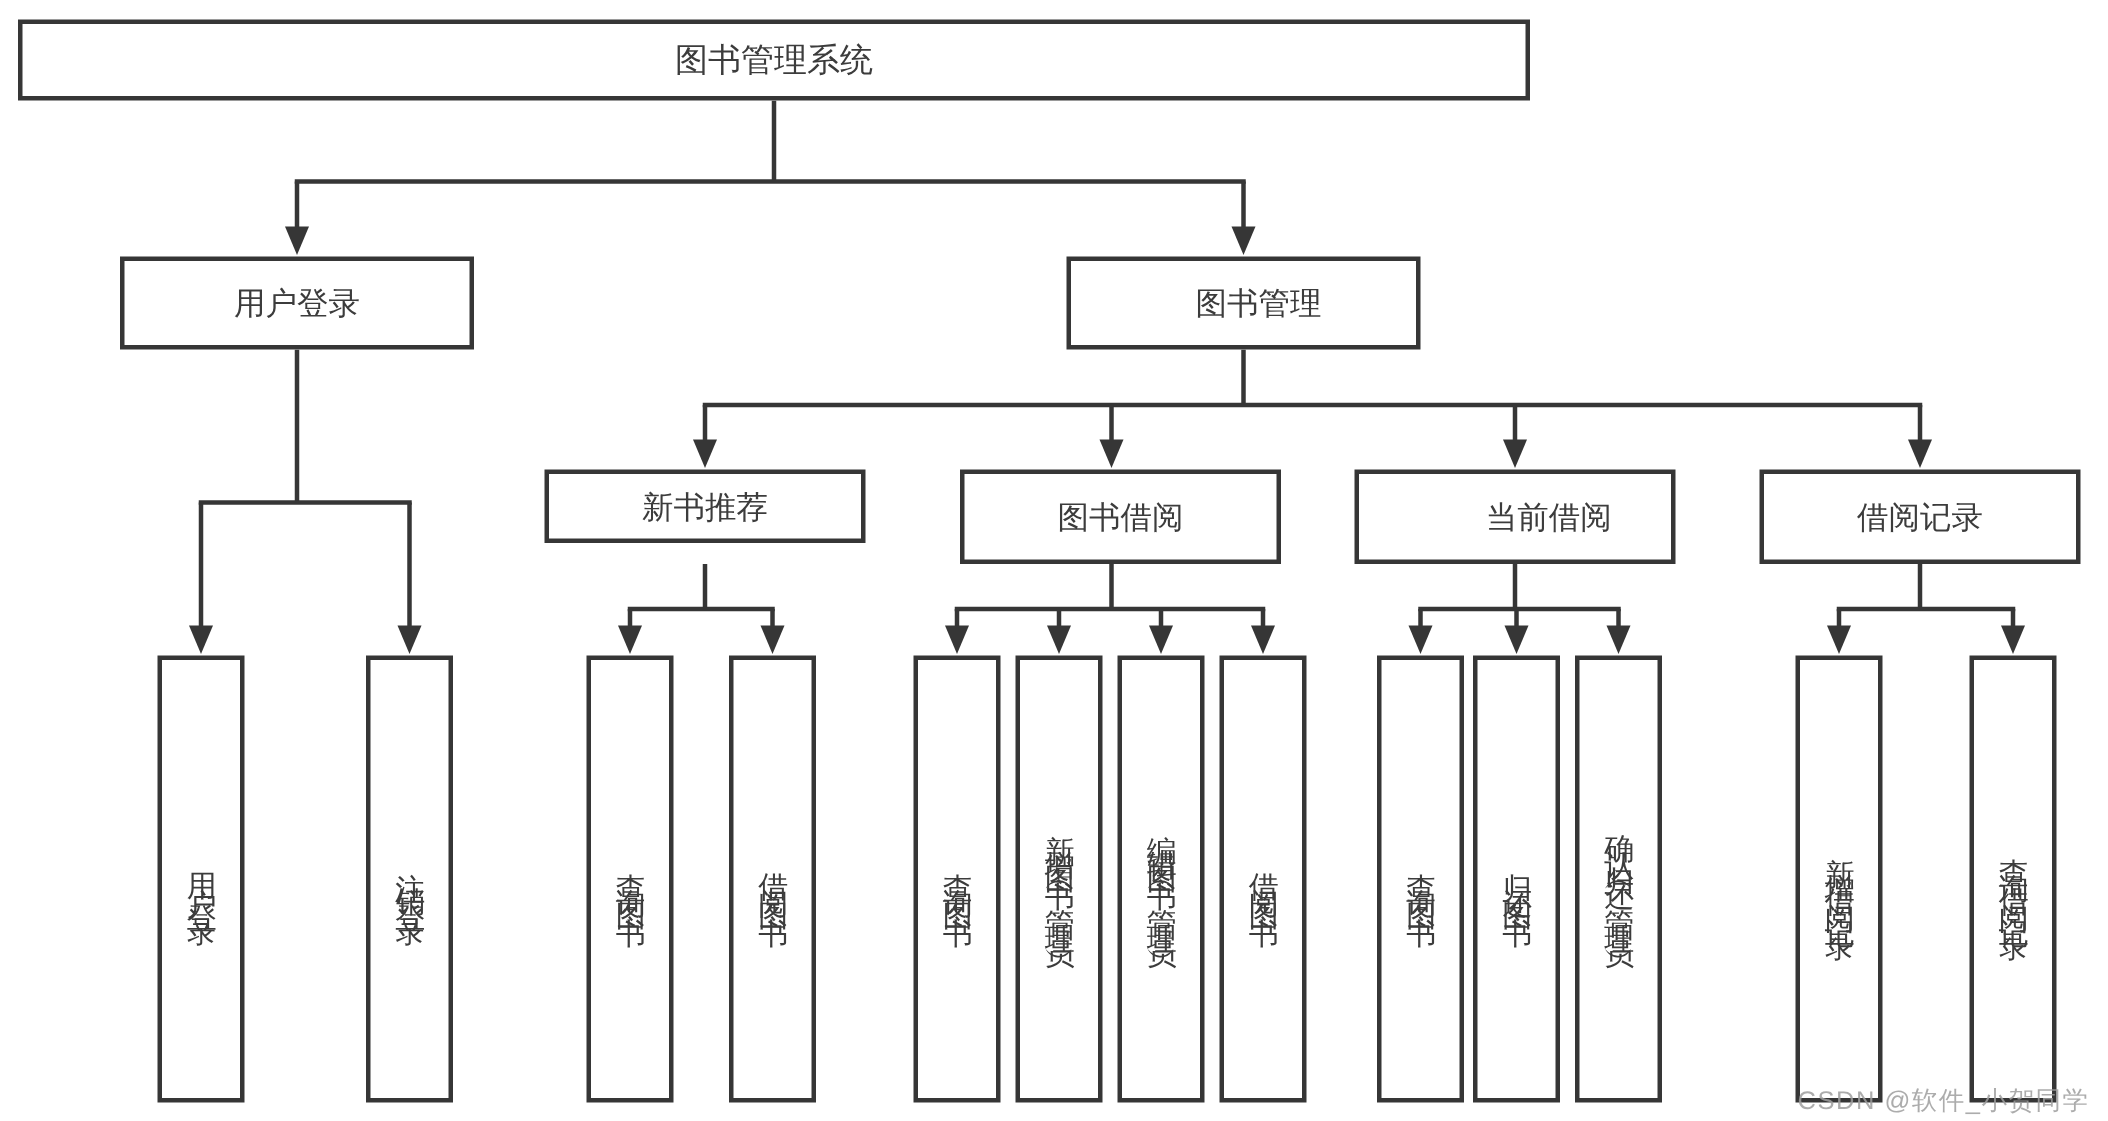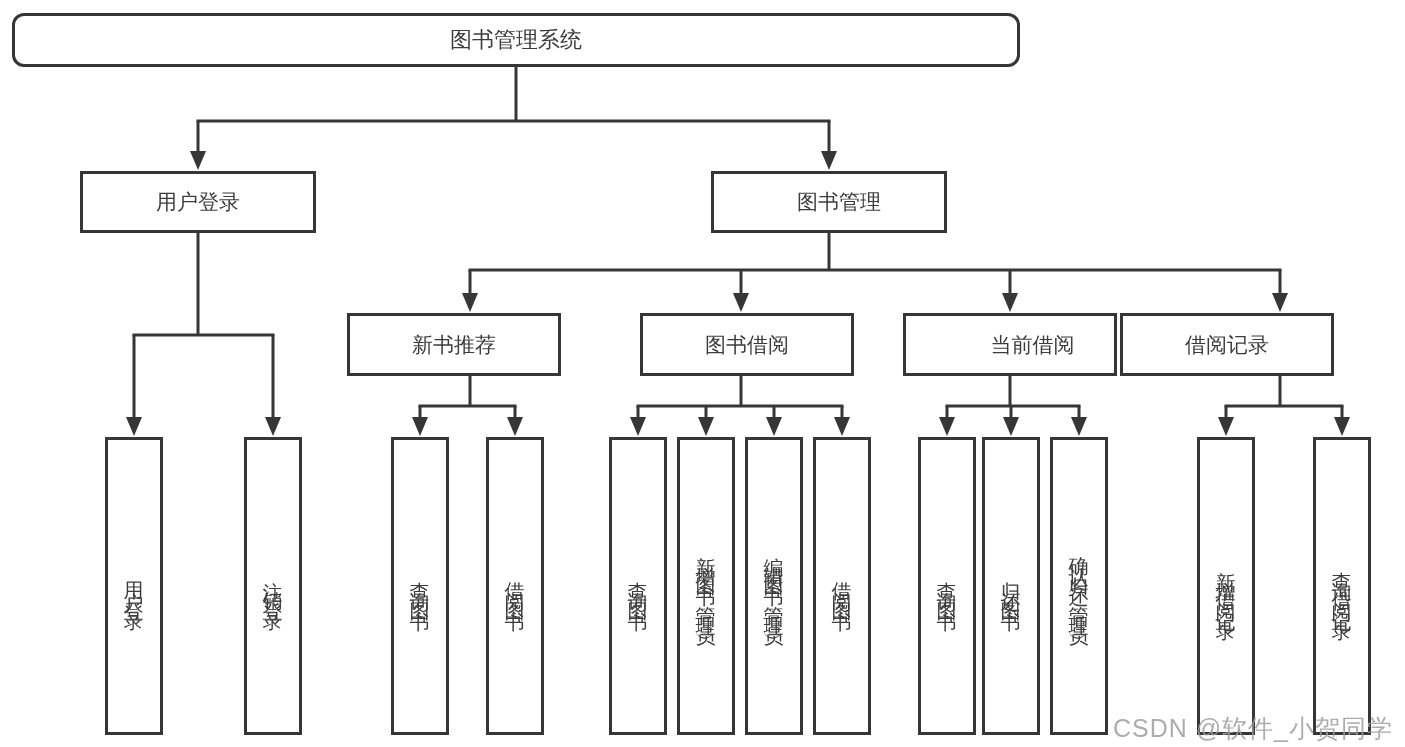--- a/index.html
+++ b/index.html
@@ -42,21 +42,21 @@
     writing-mode: vertical-rl;
     text-orientation: mixed;
     letter-spacing: 10px;
     white-space: nowrap;
     line-height: 1;
   }
   #watermark {
     position: absolute;
     right: 12px;
     bottom: 2px;
-    font-size: 25px;
+    font-size: 17px;
     letter-spacing: 1px;
     color: rgba(158, 158, 158, 0.85);
     z-index: 5;
     white-space: nowrap;
   }
 </style>
 </head>
 <body>
 
 <div id="stage">
@@ -108,39 +108,39 @@
       <line x1="1079" y1="406" x2="1079" y2="423" stroke="#363636" stroke-width="3"></line>
       <polygon points="1079,436 1071,417 1087,417" fill="#363636"></polygon>
       <line x1="1280" y1="376" x2="1280" y2="406" stroke="#363636" stroke-width="3"></line>
       <line x1="1224.5" y1="406" x2="1343.5" y2="406" stroke="#363636" stroke-width="3"></line>
       <line x1="1226" y1="406" x2="1226" y2="423" stroke="#363636" stroke-width="3"></line>
       <polygon points="1226,436 1218,417 1234,417" fill="#363636"></polygon>
       <line x1="1342" y1="406" x2="1342" y2="423" stroke="#363636" stroke-width="3"></line>
       <polygon points="1342,436 1334,417 1350,417" fill="#363636"></polygon>
     </svg>
   <div id="nodes">
-      <div class="node level-root" style="left: 12px; top: 13px; width: 1008px; height: 54px; border-radius: 12px;">
+      <div class="node level-root" style="left: 12px; top: 13px; width: 1008px; height: 54px;">
         <span class="label">图书管理系统</span>
       </div>
       <div class="node level-branch" style="left: 80px; top: 171px; width: 236px; height: 62px;">
         <span class="label">用户登录</span>
       </div>
       <div class="node level-branch" style="left: 711px; top: 171px; width: 236px; height: 62px; padding-left: 20px;">
         <span class="label">图书管理</span>
       </div>
-      <div class="node level-branch" style="left: 347px; top: 313px; width: 214px; height: 63px; text-align: center;">
+      <div class="node level-branch" style="left: 363px; top: 313px; width: 214px; height: 49px; text-align: center;">
         <span class="label">新书推荐</span>
       </div>
       <div class="node level-branch" style="left: 640px; top: 313px; width: 214px; height: 63px;">
         <span class="label">图书借阅</span>
       </div>
       <div class="node level-branch" style="left: 903px; top: 313px; width: 214px; height: 63px; padding-left: 45px;">
         <span class="label">当前借阅</span>
       </div>
-      <div class="node level-branch" style="left: 1120px; top: 313px; width: 214px; height: 63px;">
+      <div class="node level-branch" style="left: 1173px; top: 313px; width: 214px; height: 63px;">
         <span class="label">借阅记录</span>
       </div>
       <div class="node leaf" style="left: 105px; top: 437px; width: 58px; height: 298px;">
         <span class="label">用户登录</span>
       </div>
       <div class="node leaf" style="left: 244px; top: 437px; width: 58px; height: 298px;">
         <span class="label">注销登录</span>
       </div>
       <div class="node leaf" style="left: 391px; top: 437px; width: 58px; height: 298px;">
         <span class="label">查询图书</span>

